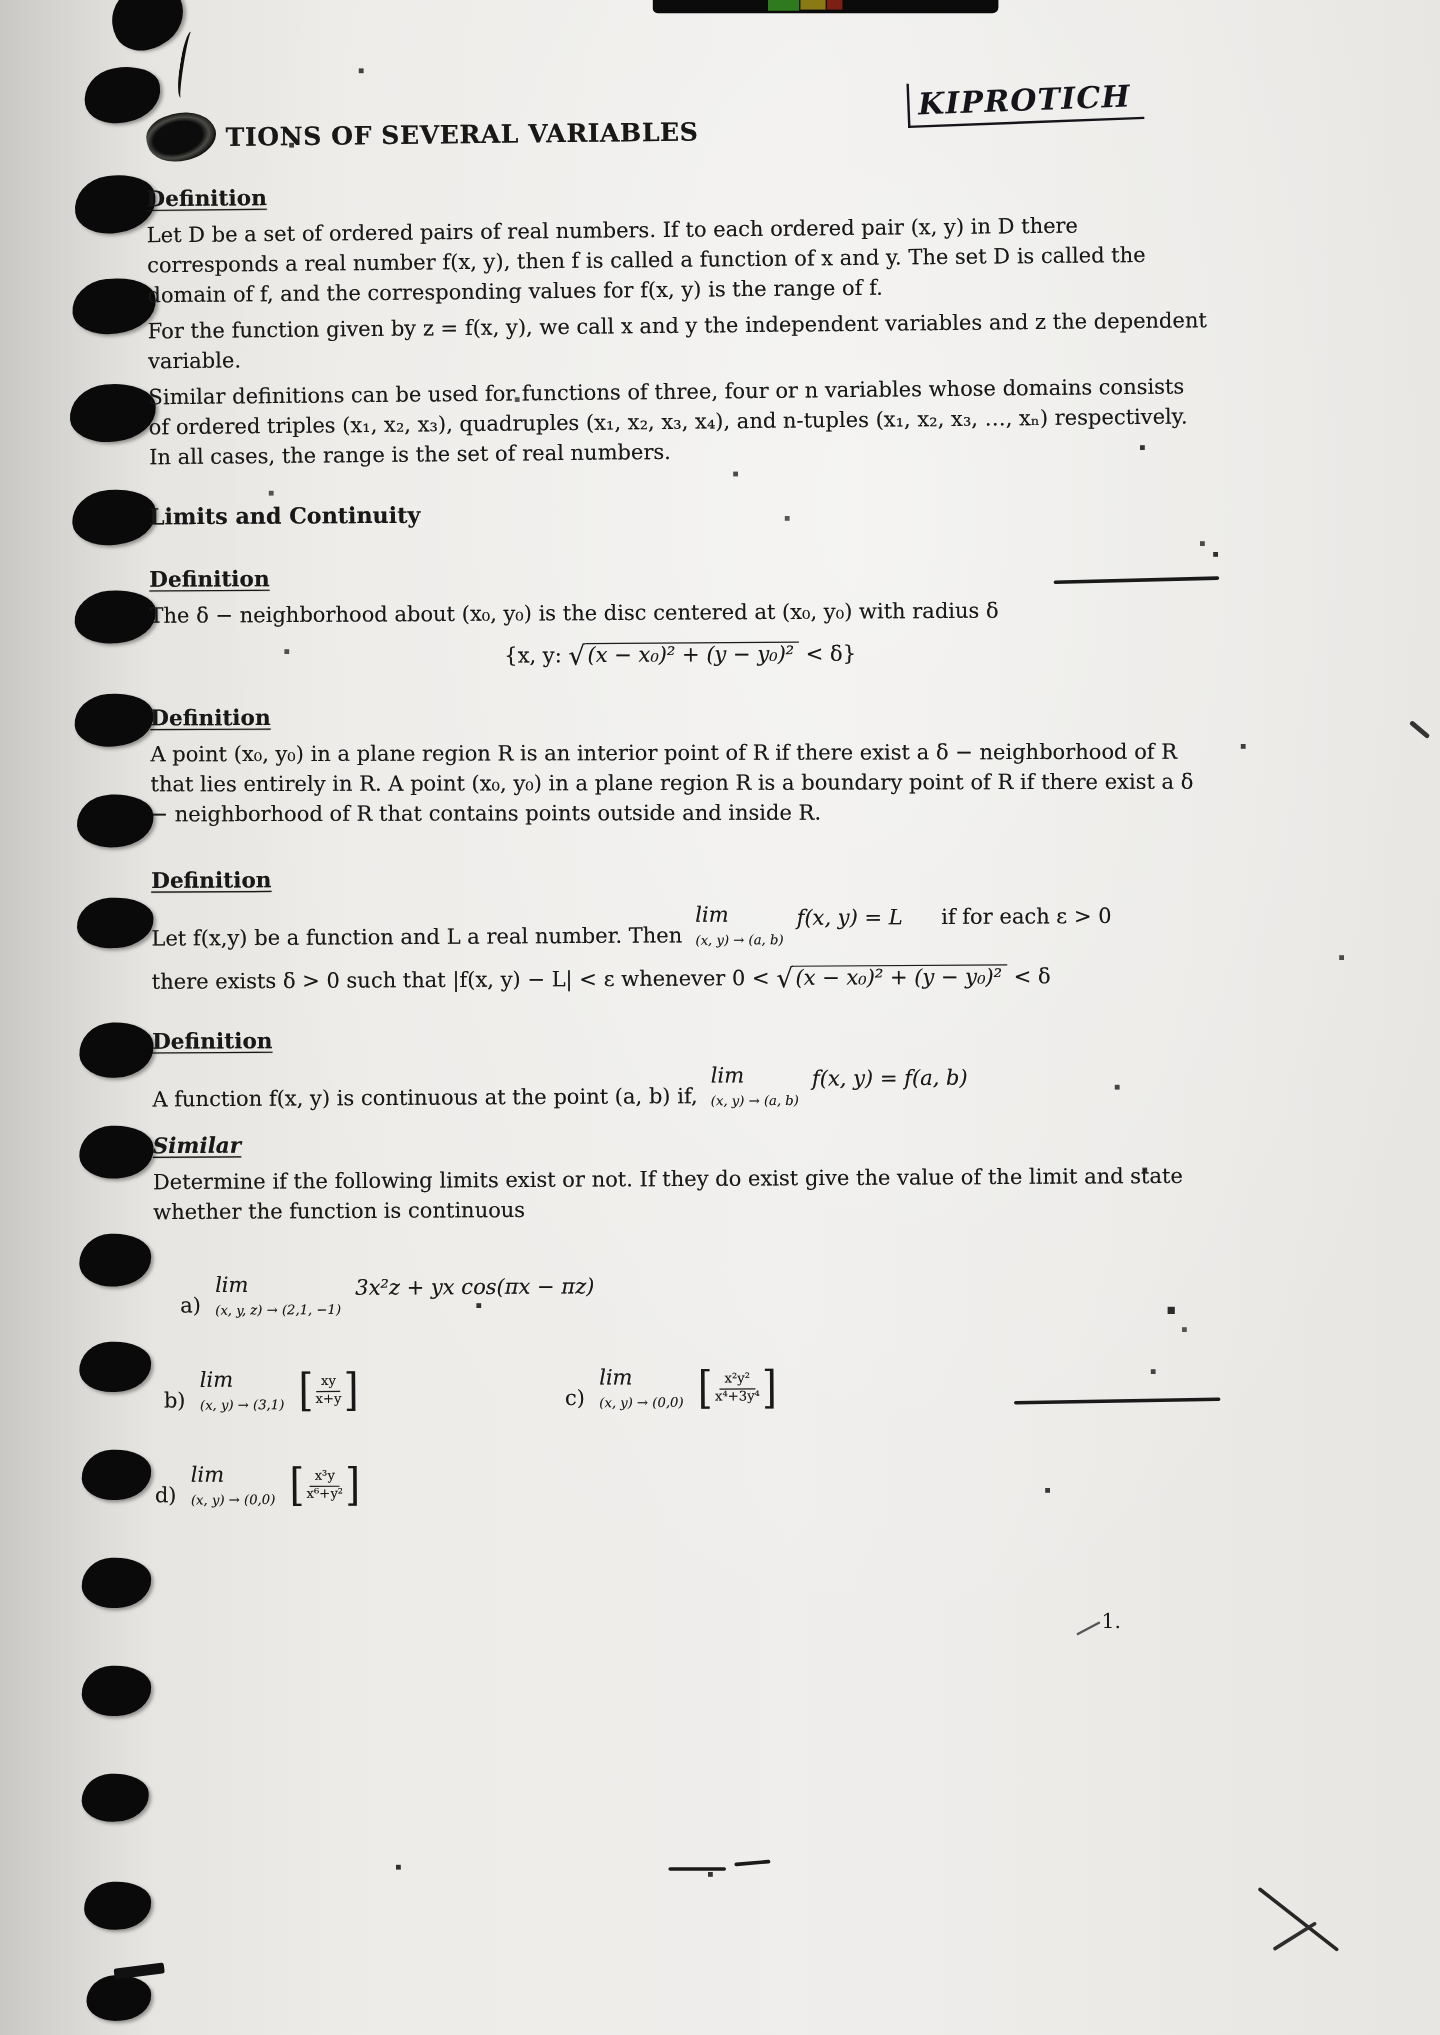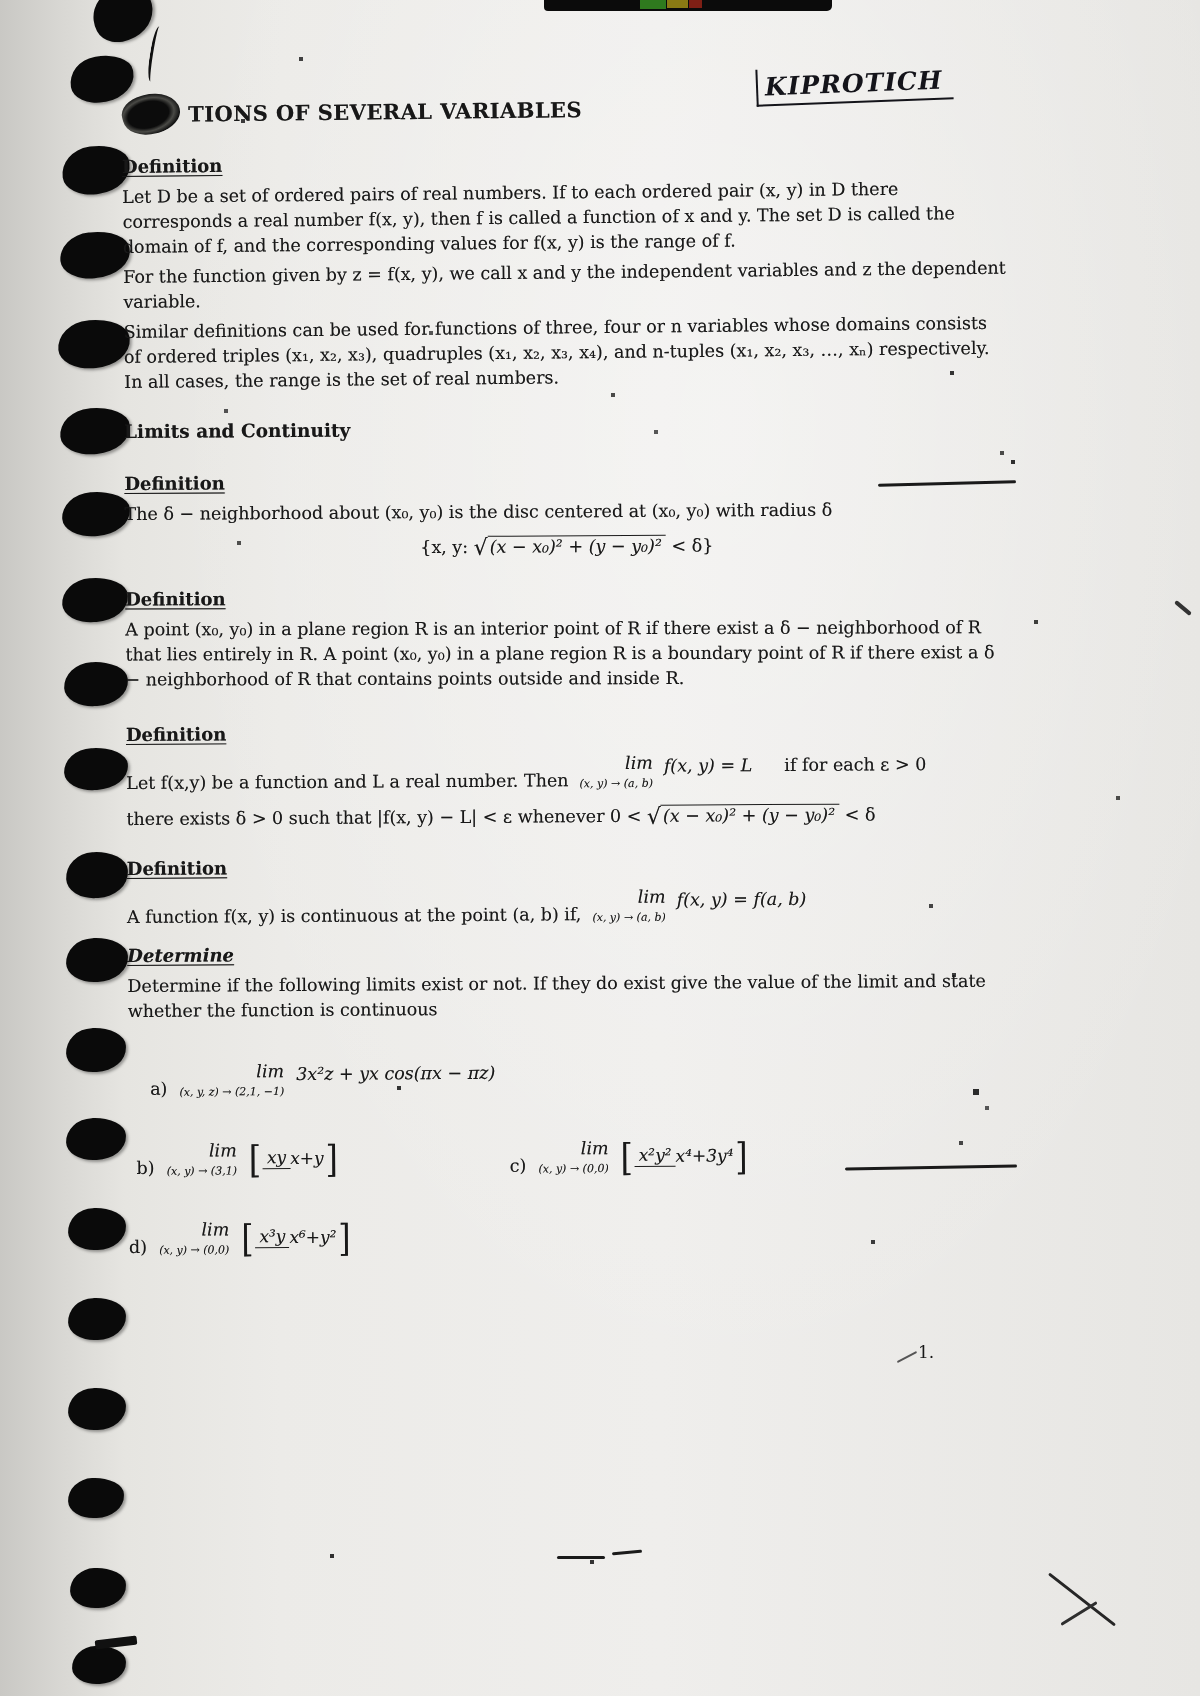--- a/index.html
+++ b/index.html
@@ -26,29 +26,29 @@
     border-radius:45% 60% 50% 55%; transform:rotate(-14deg);
   }
   .defhead { font-size:18px; font-weight:bold; text-decoration:underline; text-underline-offset:3px; display:inline-block; }
   .blockhead { font-size:18.5px; font-weight:bold; }
   .para { margin-top:5px; }
   .line { margin-top:8px; }
   .centered { text-align:center; }
   .sqrt { font-size:1.25em; position:relative; top:2px; }
   .radicand { border-top:1.6px solid #1b1b1b; padding:0 4px 0 2px; font-style:italic; }
   .flexline { display:flex; align-items:center; gap:11px; flex-wrap:nowrap; }
-  .limstack { display:inline-flex; flex-direction:column; align-items:flex-end; flex:0 0 auto; }
+  .limstack { display:inline-flex; flex-direction:column; align-items:flex-start; flex:0 0 auto; }
   .lim-top { font-style:italic; line-height:20px; }
   .lim-sub { font-style:italic; font-size:11px; line-height:21px; white-space:nowrap; }
   .baseline-low { align-self:flex-end; padding-bottom:1px; }
   .raisedgrp { position:relative; top:-7px; font-style:italic; display:inline-flex; gap:12px; white-space:nowrap; }
   .raisedgrp .plain { font-style:normal;margin-left:20px; }
   .bfrac { display:inline-flex; align-items:center; position:relative; top:-2px; }
   .brk { font-size:31px; line-height:0; display:inline-block; transform:scaleY(1.2); font-weight:400; }
-  .frac { display:inline-flex; flex-direction:row; align-items:center; font-style:italic; font-size:17px; line-height:1.12; padding:0 2px; }
+  .frac { display:inline-flex; flex-direction:column; align-items:center; font-size:11px; line-height:1.12; padding:0 2px; }
   .frac .num { border-bottom:1.5px solid #1b1b1b; padding:0 4px 1px; }
   .ex-row { display:flex; align-items:center; gap:12px; margin-top:38px; }
   .ex-heading { font-size:18px; font-weight:bold; font-style:italic; text-decoration:underline; text-underline-offset:3px; display:inline-block; margin-top:12px; }
   .indent1 { margin-left:22px; }
   .indent2 { margin-left:8px; }
 
   
   .handwritten {
     position:absolute; left:756px; top:66px; font-size:25px; font-style:italic; font-weight:bold;
     color:#14141a; border-left:2.5px solid #14141a; border-bottom:2.5px solid #14141a;
@@ -174,21 +174,21 @@
           <span class="lim-top">lim</span>
           <span class="lim-sub">(x, y) → (a, b)</span>
         </span>
         <span class="raisedgrp">
           <span>f(x, y) = f(a, b)</span>
         </span>
       </div>
     </div>
 
     <div>
-      <span class="ex-heading">Determine</span>
+      <span class="ex-heading">Similar</span>
       <p class="para">Determine if the following limits exist or not.  If they do exist give the value of the limit and state whether the function is continuous</p>
 
       
       <div class="ex-row indent1">
         <span class="baseline-low">a)</span>
         <span class="limstack">
           <span class="lim-top">lim</span>
           <span class="lim-sub">(x, y, z) → (2,1, −1)</span>
         </span>
         <span class="raisedgrp">

